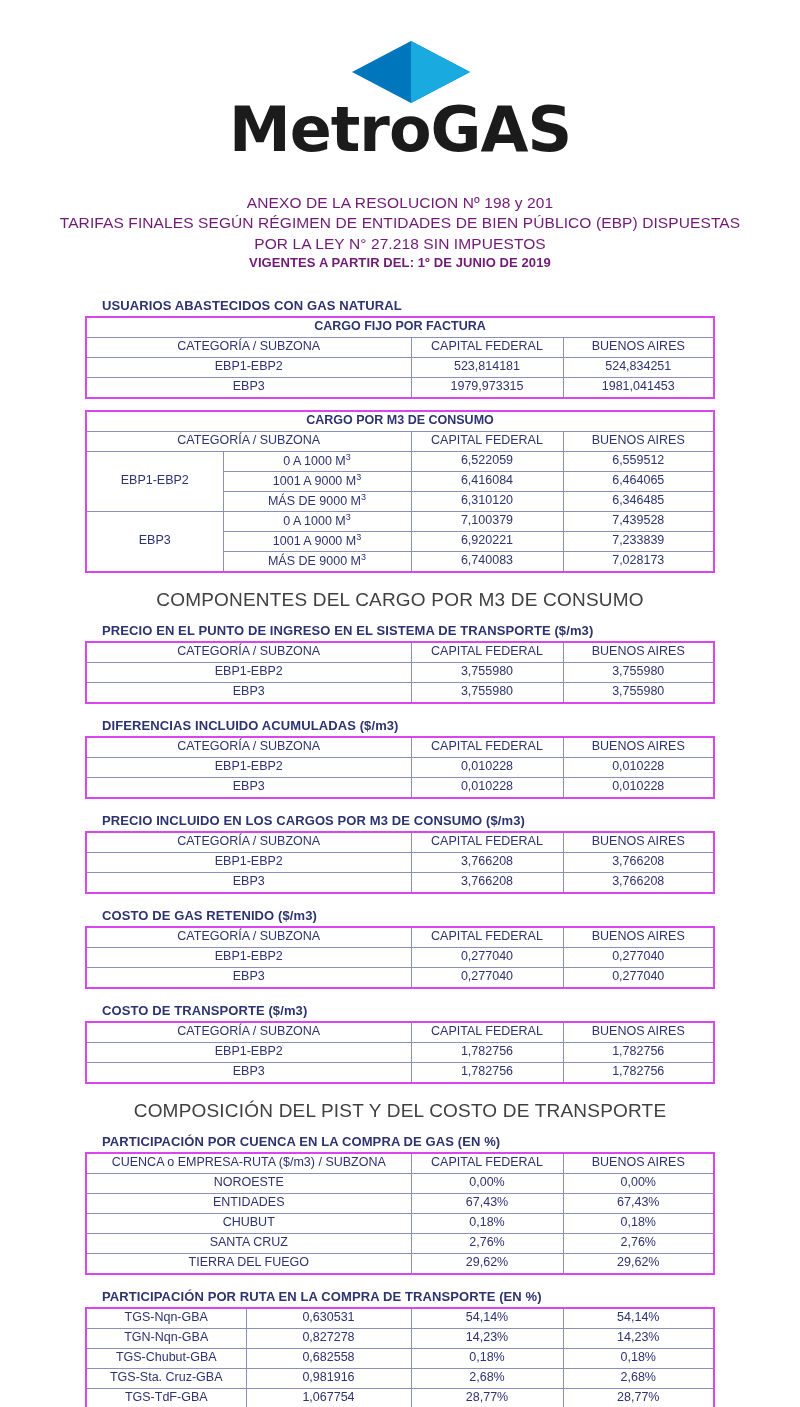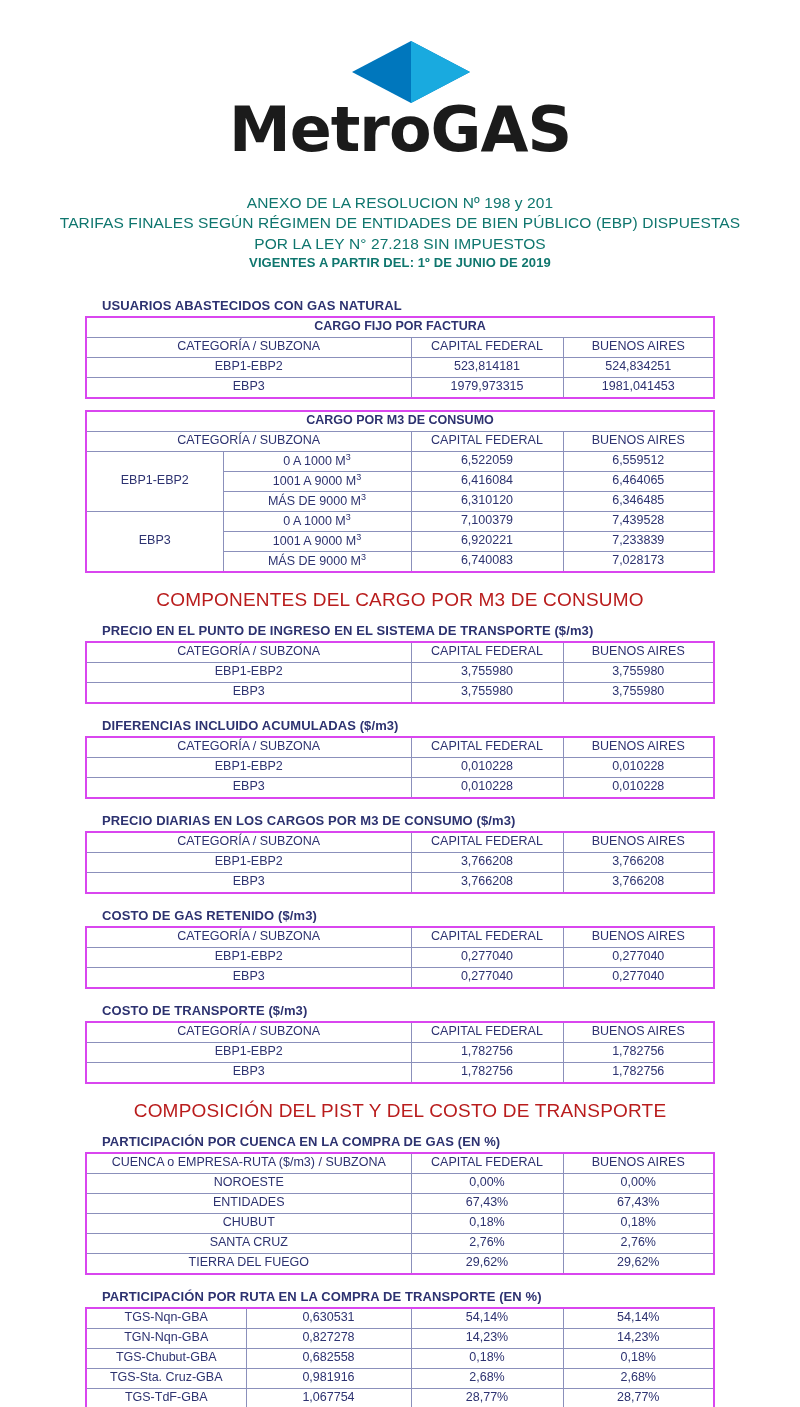--- a/index.html
+++ b/index.html
@@ -43,21 +43,21 @@
   }
 
   
   .title-block {
     text-align: center;
     margin-top: 32px;
     line-height: 1.32;
   }
   .title-line {
     font-size: 15.5px;
-    color: #0f766e;
+    color: #701a75;
     letter-spacing: 0.1px;
   }
   .title-line.bold {
     font-weight: bold;
     font-size: 13px;
   }
 
   
   .content {
     width: 630px;
@@ -70,21 +70,21 @@
     font-weight: bold;
     color: #2d3270;
     letter-spacing: 0.1px;
     margin: 0 0 3px 17px;
   }
   .section-head.top-gap { margin-top: 14px; }
 
   .big-center-head {
     text-align: center;
     font-size: 19px;
-    color: #b91c1c;
+    color: #404040;
     letter-spacing: 0.2px;
     margin: 16px 0 12px 0;
     font-weight: normal;
   }
 
   
   table.t {
     border-collapse: collapse;
     width: 630px;
     table-layout: fixed;
@@ -290,21 +290,21 @@
         <td class="num">0,010228</td>
       </tr>
       <tr>
         <td class="cat">EBP3</td>
         <td class="num">0,010228</td>
         <td class="num">0,010228</td>
       </tr>
     </tbody>
   </table>
 
-  <div class="section-head top-gap">PRECIO DIARIAS EN LOS CARGOS POR M3 DE CONSUMO ($/m3)</div>
+  <div class="section-head top-gap">PRECIO INCLUIDO EN LOS CARGOS POR M3 DE CONSUMO ($/m3)</div>
   <table class="t">
     <colgroup>
         <col style="width:325px">
         <col style="width:152px">
         <col style="width:151px">
       </colgroup>
     <tbody>
       <tr>
         <td class="colhdr">CATEGORÍA / SUBZONA</td>
         <td class="colhdr">CAPITAL FEDERAL</td>

